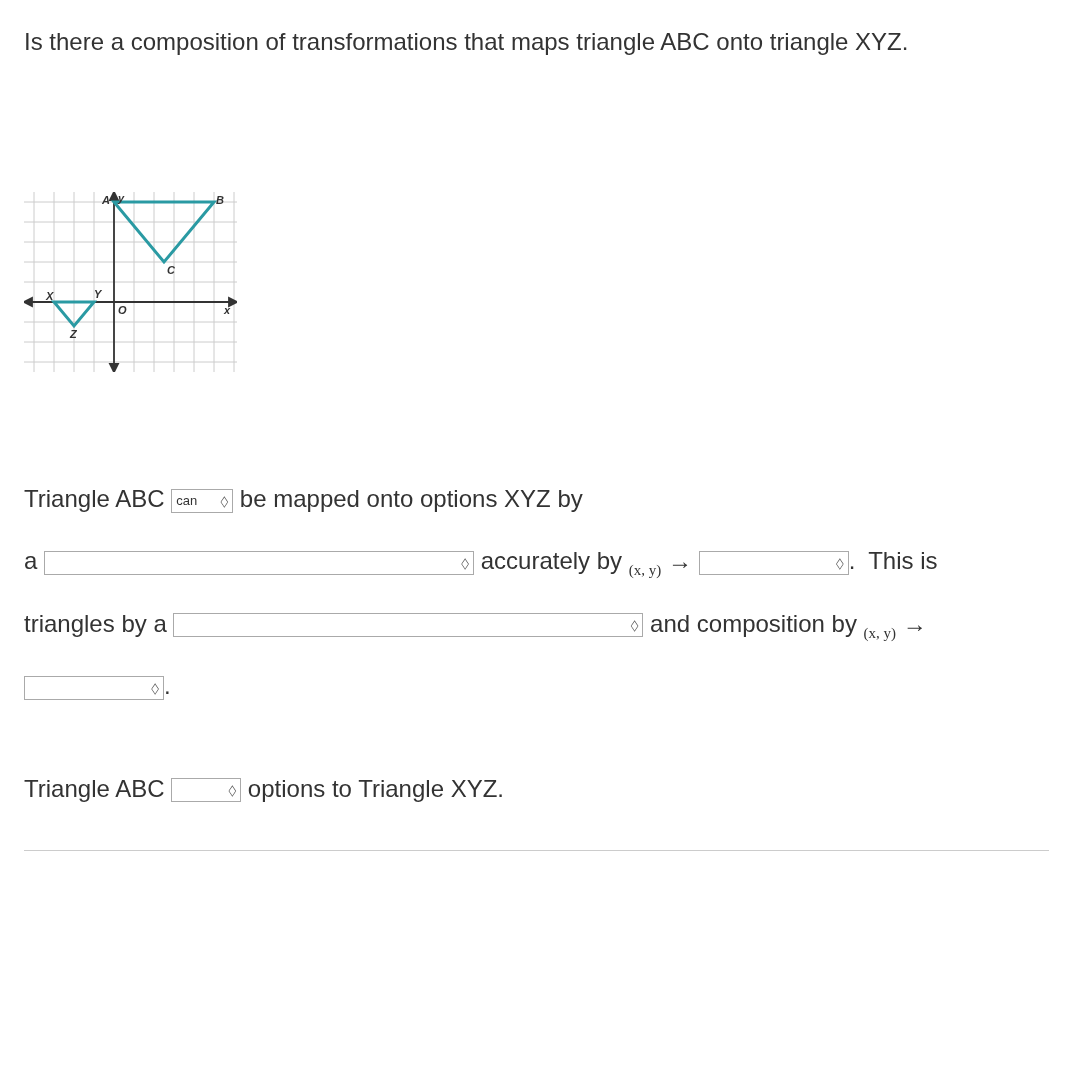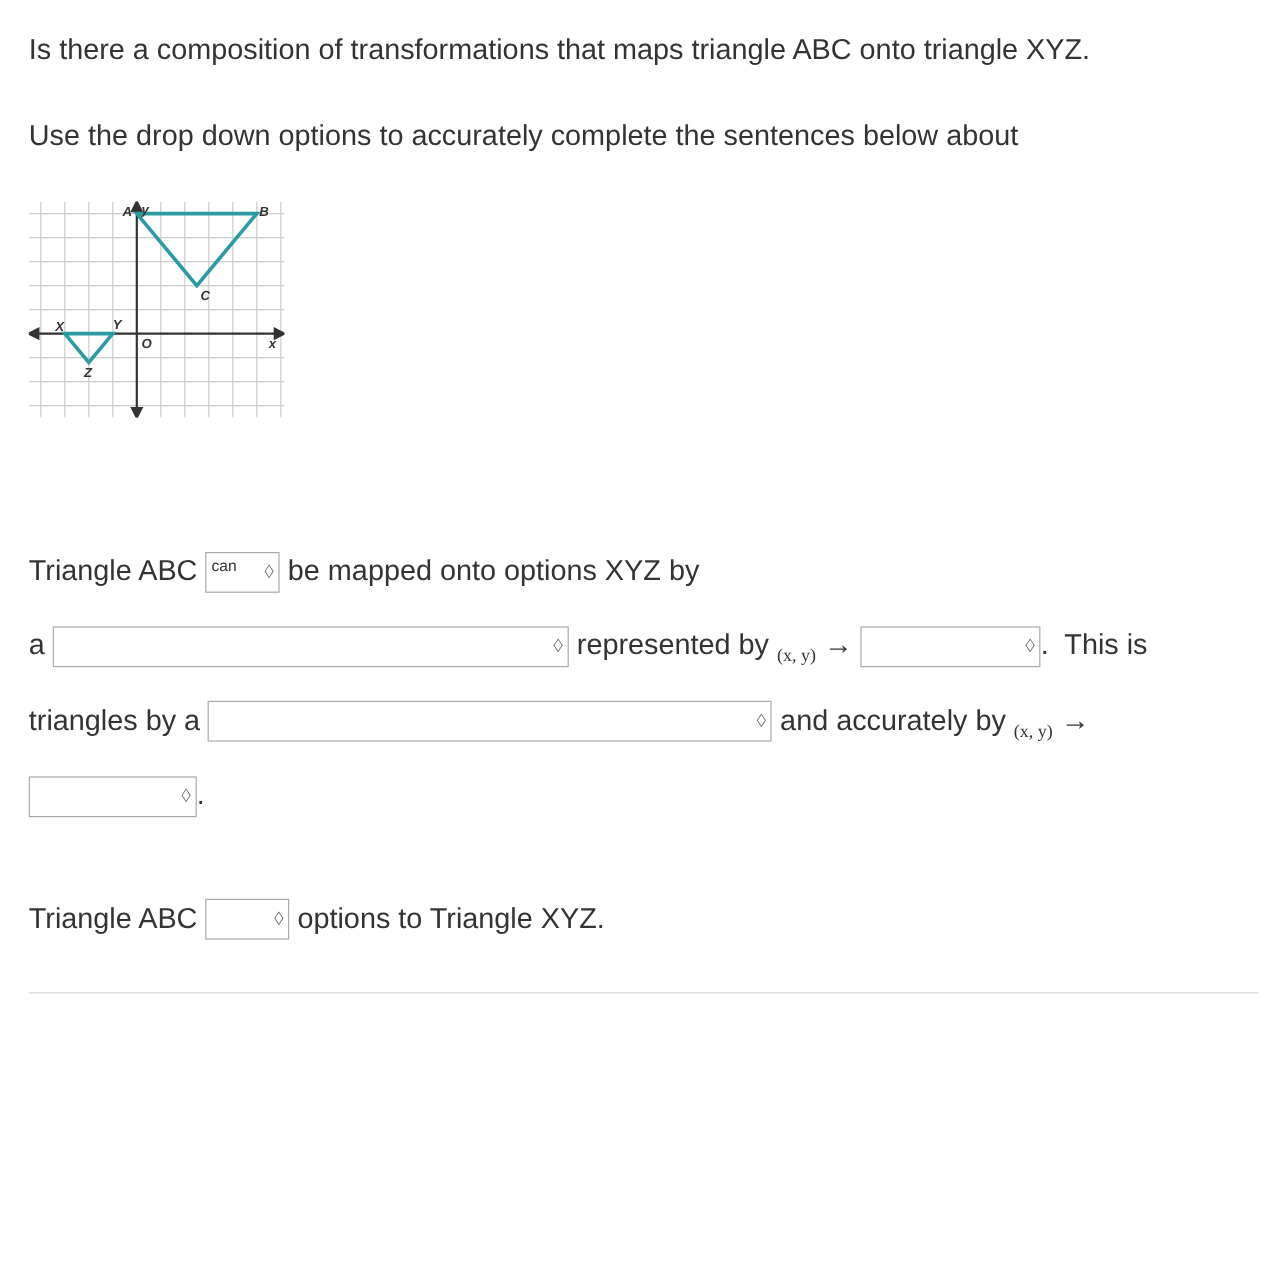--- a/index.html
+++ b/index.html
@@ -7,35 +7,36 @@
     margin: 0;
     padding: 24px 24px 0 24px;
     font-family: Arial, Helvetica, sans-serif;
     font-size: 24px;
     color: #333;
     width: 1073px;
     background: #fff;
   }
   .question {
     line-height: 1.5;
+    margin-bottom: 60px;
   }
   .question p { margin: 0; }
   .graph-wrap {
     margin-bottom: 90px;
   }
   .sentence-block {
     line-height: 2.6;
     margin-bottom: 40px;
   }
   .inline-select {
     display: inline-block;
     border: 1px solid #aaa;
     background: #fff;
     font-size: 13px;
-    height: 34px;
+    height: 24px;
     vertical-align: middle;
     position: relative;
     padding-right: 18px;
     line-height: 22px;
     color: #333;
   }
   .inline-select.small { width: 62px; padding-left:4px;}
   .inline-select.wide1 { width: 430px; }
   .inline-select.wide2 { width: 150px; }
   .inline-select.wide3 { width: 470px; }
@@ -60,21 +61,21 @@
     border: none;
     border-top: 1px solid #ccc;
     margin: 30px 0 0 0;
   }
 </style>
 </head>
 <body>
 
 <div class="question">
   <p>Is there a composition of transformations that maps triangle ABC onto triangle XYZ.</p><br>
-  <p>Use the drop down options to accurately complete the sentences below about</p><br>
+  <br>
 </div>
 
 <div class="graph-wrap">
 <svg width="213" height="180" viewBox="0 0 213 180">
   <rect x="0" y="0" width="213" height="180" fill="#fff"></rect>
 
   <g stroke="#ccc" stroke-width="1">
     <line x1="10" y1="0" x2="10" y2="180"></line>
     <line x1="30" y1="0" x2="30" y2="180"></line>
     <line x1="50" y1="0" x2="50" y2="180"></line>
@@ -124,29 +125,29 @@
 </svg>
 </div>
 
 <div class="sentence-block">
   <span>Triangle ABC</span>
   <span class="inline-select small"><span>can</span></span>
   <span>be mapped onto options XYZ by</span>
   <br>
   <span>a</span>
   <span class="inline-select wide1"><span></span></span>
-  <span>represented by</span>
+  <span>accurately by</span>
   <span class="math-xy">(x, y)</span>
   <span class="math-arrow">→</span>
   <span class="inline-select wide2"><span></span></span><span>.</span>&nbsp;
   <span>This is</span>
   <br>
   <span>triangles by a</span>
   <span class="inline-select wide3"><span></span></span>
-  <span>and accurately by</span>
+  <span>and composition by</span>
   <span class="math-xy">(x, y)</span>
   <span class="math-arrow">→</span>
   <br>
   <span class="inline-select wide4"><span></span></span><span>.</span>
 </div>
 
 <div class="sentence-block" style="margin-bottom:10px;">
   <span>Triangle ABC</span>
   <span class="inline-select wide5"><span></span></span>
   <span>options to Triangle XYZ.</span>

